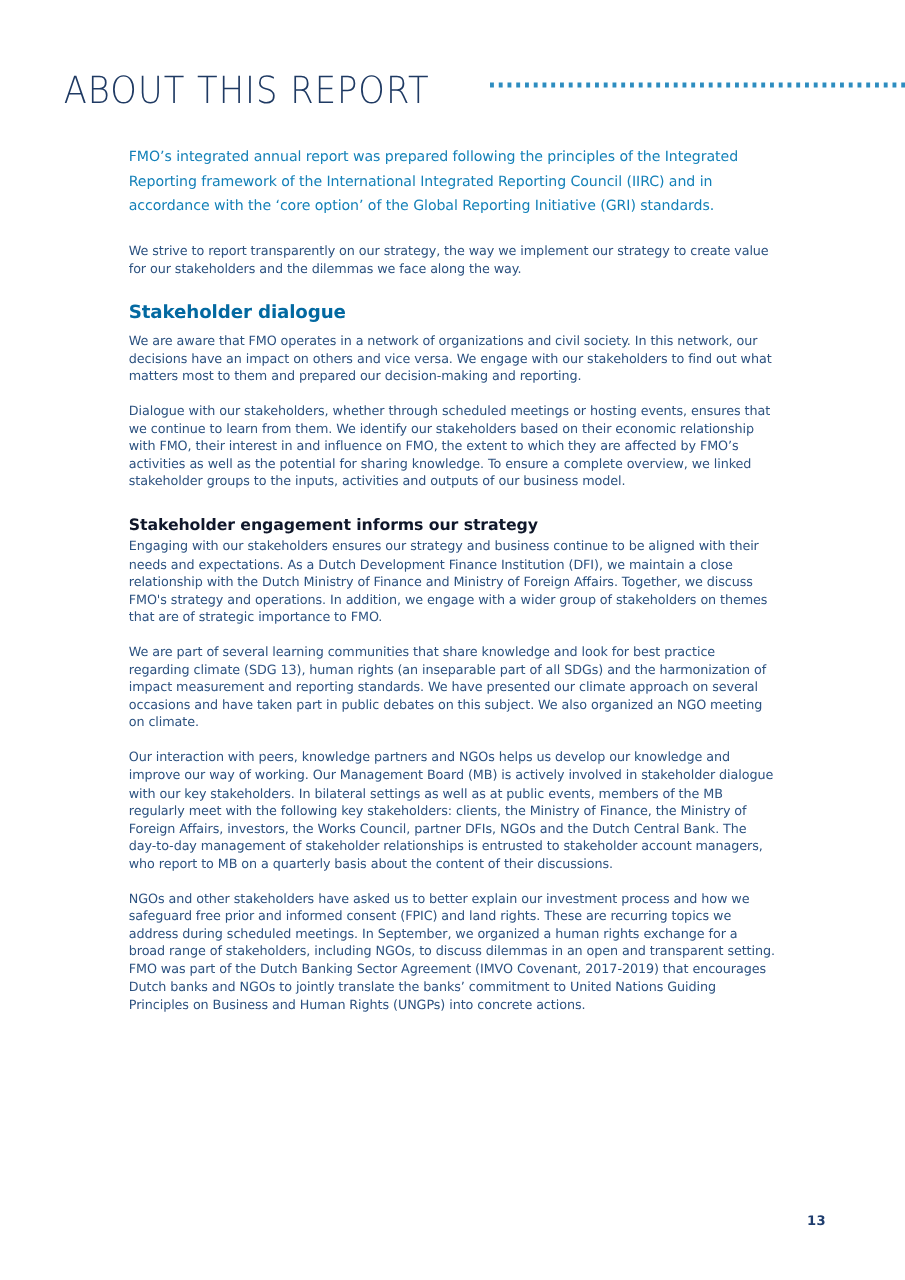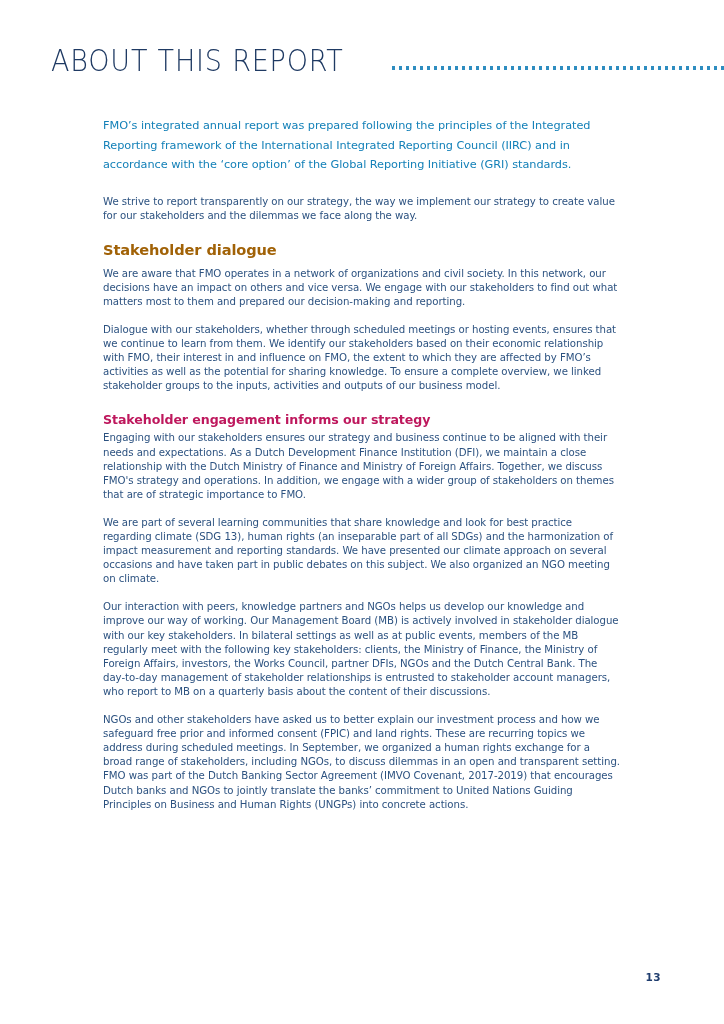--- a/index.html
+++ b/index.html
@@ -24,21 +24,21 @@
   }
 
   
   .page-header {
     position: absolute;
     left: 0;
     top: 44px;
     width: 724px;
     height: 46px;
     display: flex;
-    align-items: flex-start;
+    align-items: flex-end;
   }
   .page-title {
     margin-left: 51px;
     font-family: "DejaVu Sans", sans-serif;
     font-weight: 300;
     font-size: 30px;
     letter-spacing: 0.9px;
     line-height: 34px;
     color: #1f3a63;
     white-space: nowrap;
@@ -88,32 +88,32 @@
     margin: 0 0 14px 0;
   }
   p.body.tight { margin-bottom: 0; }
 
   h2.section-heading {
     font-family: "DejaVu Sans", sans-serif;
     font-weight: bold;
     font-size: 14.6px;
     line-height: 18px;
     letter-spacing: -0.1px;
-    color: #a16207;
+    color: #0369a1;
     margin: 0 0 8px 0;
   }
   h2.section-heading.spaced-top { margin-top: 18px; }
 
   h3.sub-heading {
     font-family: "DejaVu Sans", sans-serif;
     font-weight: bold;
     font-size: 12.6px;
     line-height: 16px;
     letter-spacing: -0.08px;
-    color: #be185d;
+    color: #0f172a;
     margin: 0 0 3px 0;
   }
   h3.sub-heading.spaced-top { margin-top: 19px; }
 
   
   .page-number {
     position: absolute;
     right: 63px;
     top: 971px;
     font-family: "DejaVu Sans", sans-serif;

